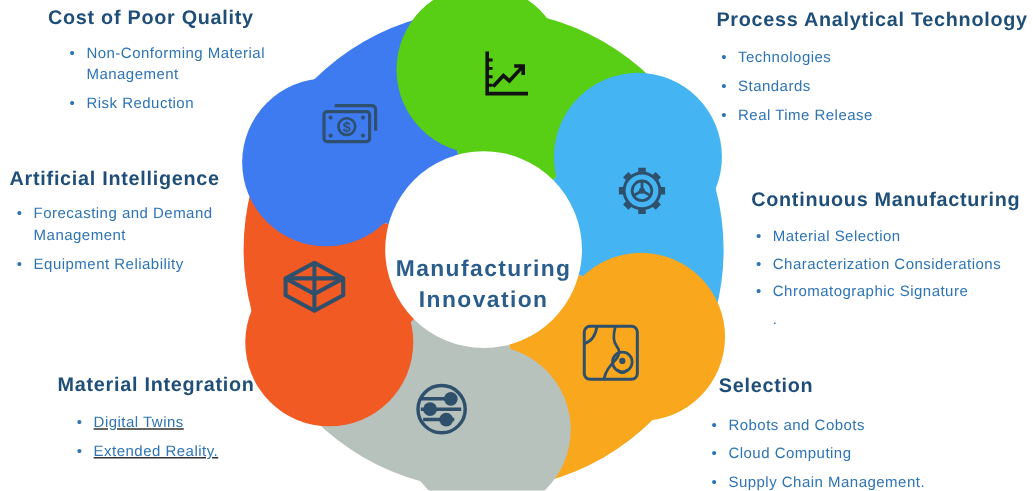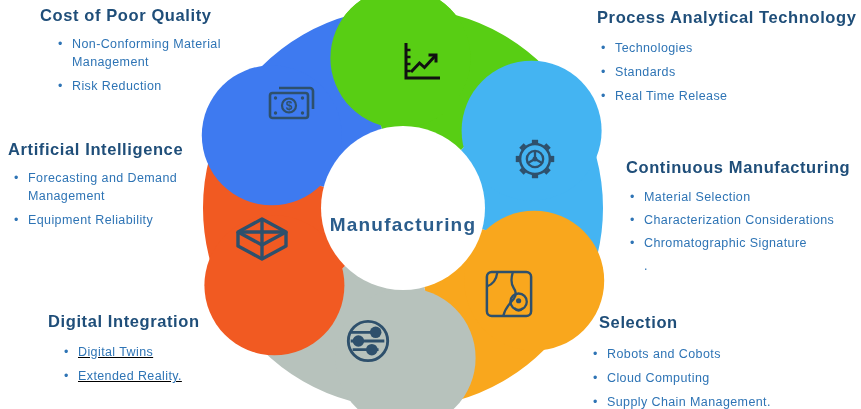--- a/index.html
+++ b/index.html
@@ -64,20 +64,21 @@
     <path d="M 325.7 187.3 L 209.8 156.2 A 200 200 0 0 1 351.2 14.8 L 382.3 130.7 A 80 80 0 0 0 325.7 187.3 Z" fill="#3e7af0"></path>
     <circle cx="271.8" cy="135.3" r="70" fill="#3e7af0"></circle>
 
     <circle cx="400.4" cy="58" r="70" fill="#58ce14"></circle>
 
     <circle cx="403" cy="208" r="82" fill="#ffffff"></circle>
   </svg>
 
   <div id="center-label">
     <div>Manufacturing</div>
+    <div>Innovation</div>
   </div>
 
   <div class="icon" id="icon-money">
     <svg width="54" height="44" viewBox="0 0 54 44">
       <path class="ico-stroke" stroke-width="2.6" d="M13 8 h31 a3 3 0 0 1 3 3 v18"></path>
       <rect class="ico-stroke" stroke-width="2.6" x="4" y="13" width="38" height="25" rx="2.5"></rect>
       <circle class="ico-stroke" stroke-width="2.2" cx="23" cy="25.5" r="7"></circle>
       <text x="23" y="30" text-anchor="middle" font-size="12" font-weight="bold" class="ico-fill">$</text>
       <circle class="ico-fill" cx="9.5" cy="18" r="1.7"></circle>
       <circle class="ico-fill" cx="36.5" cy="18" r="1.7"></circle>
@@ -182,21 +183,21 @@
     <h2>Continuous Manufacturing</h2>
     <ul>
       <li>Material Selection</li>
       <li>Characterization Considerations</li>
       <li>Chromatographic Signature</li>
       <li class="no-dot">.</li>
     </ul>
   </div>
 
   <div class="group" id="g-di">
-    <h2>Digital Integration</h2>
+    <h2>Material Integration</h2>
     <ul>
       <li>Digital Twins</li>
       <li>Extended Reality.</li>
     </ul>
   </div>
 
   <div class="group" id="g-auto">
     <h2>Selection</h2>
     <ul>
       <li>Robots and Cobots</li>

